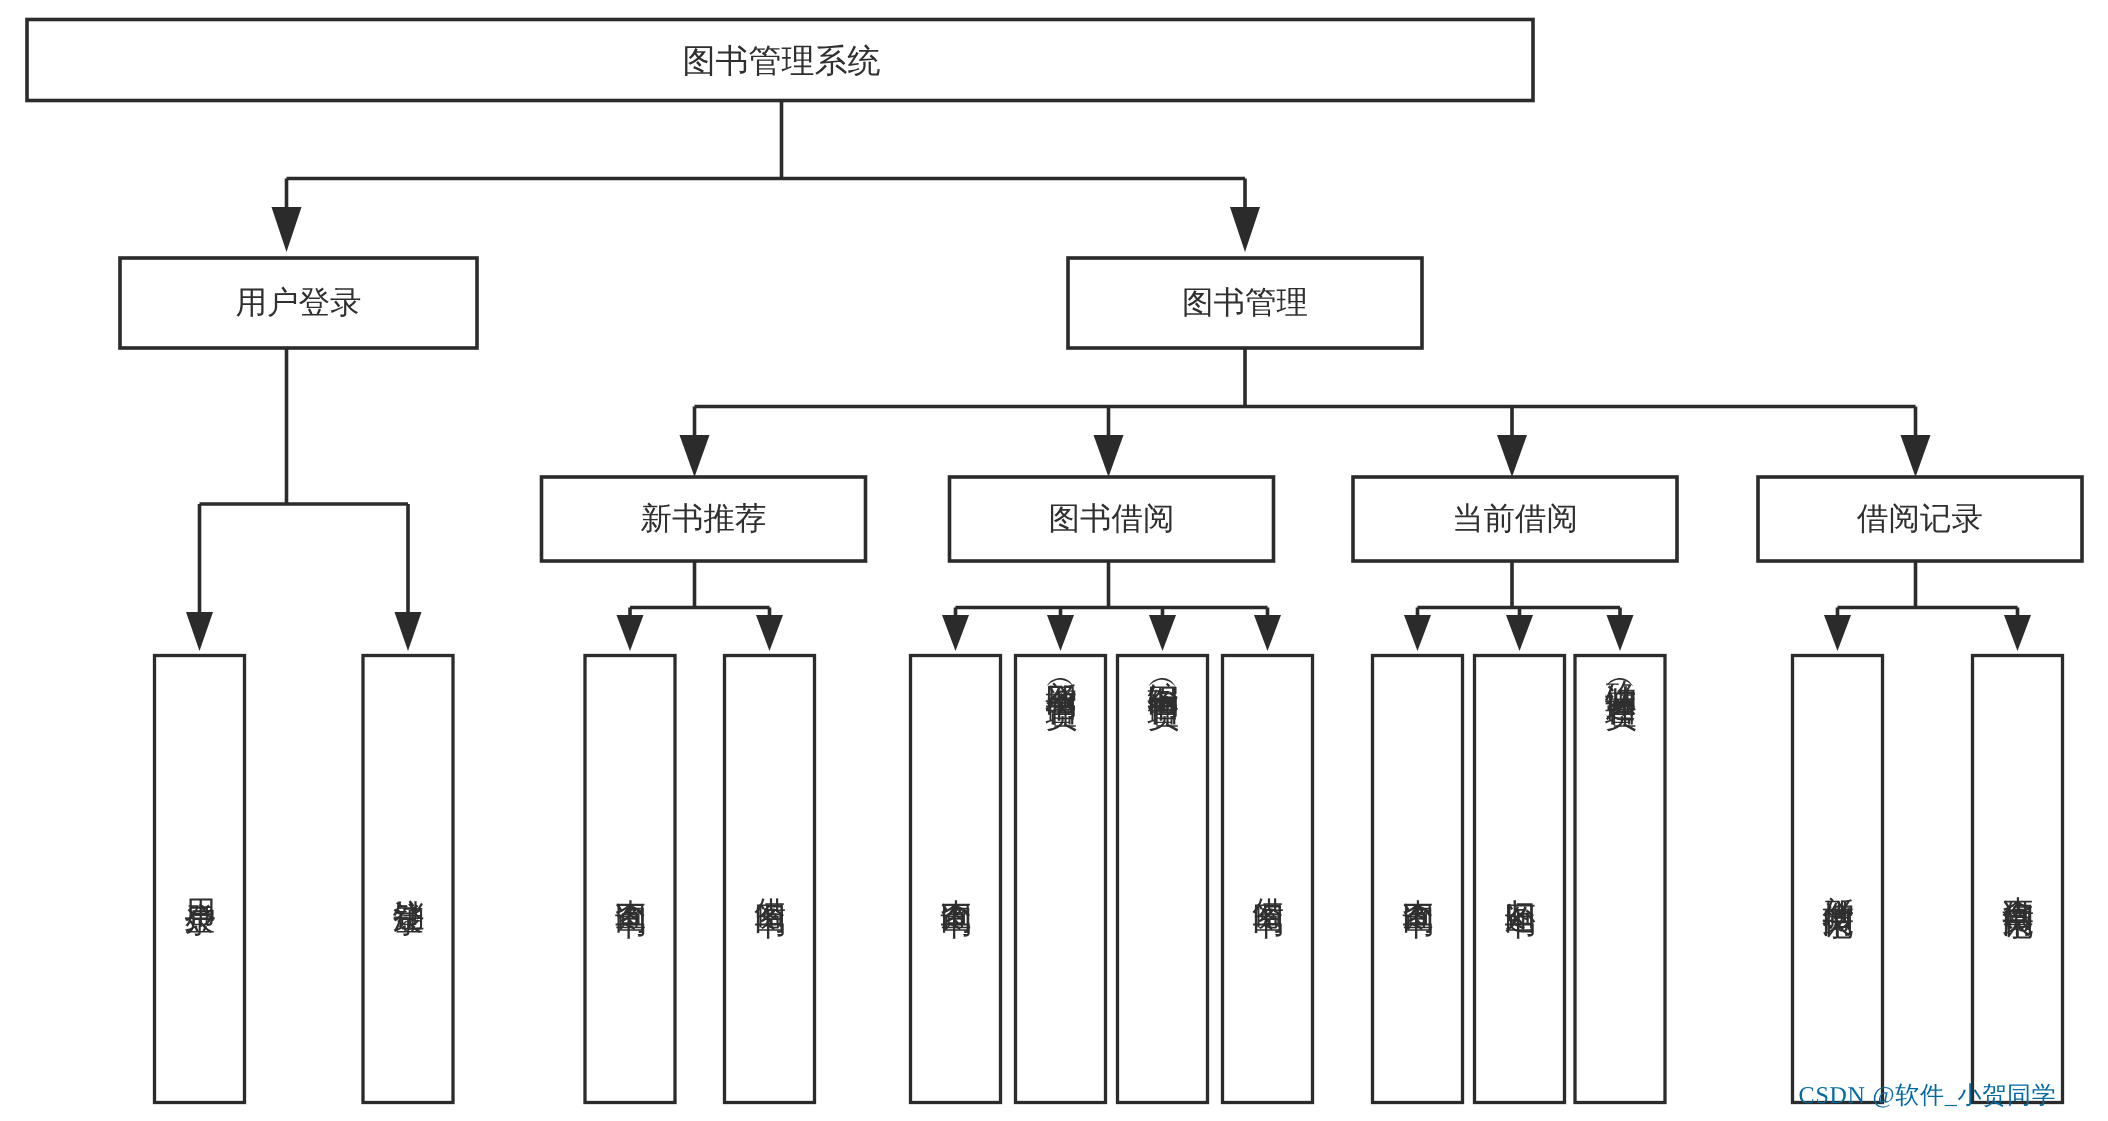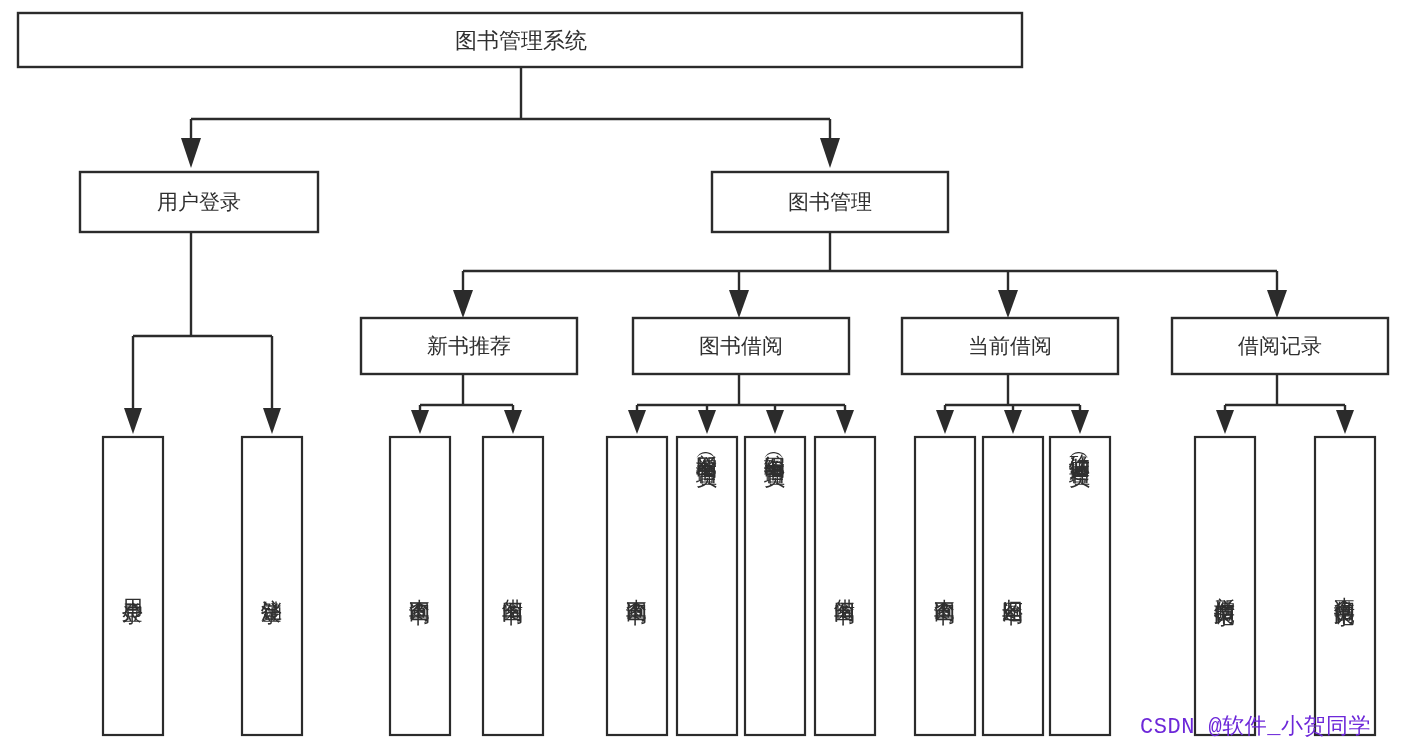--- a/index.html
+++ b/index.html
@@ -72,23 +72,23 @@
     line-height: 1;
     letter-spacing: 2px;
     color: #2f2f2f;
     white-space: nowrap;
     text-align: center;
   }
   .watermark {
     position: absolute;
     right: 6px;
     bottom: 6px;
-    font-family: Liberation Mono, monospace;
-    font-size: 22px;
-    color: #6d28d9;
+    font-family: Liberation Serif, serif;
+    font-size: 16px;
+    color: #0369a1;
     letter-spacing: 0.5px;
     user-select: none;
   }
 </style>
 </head>
 <body>
 
 <div id="diagram-root">
 
   <svg class="diagram-canvas" viewBox="0 0 1405 747">

